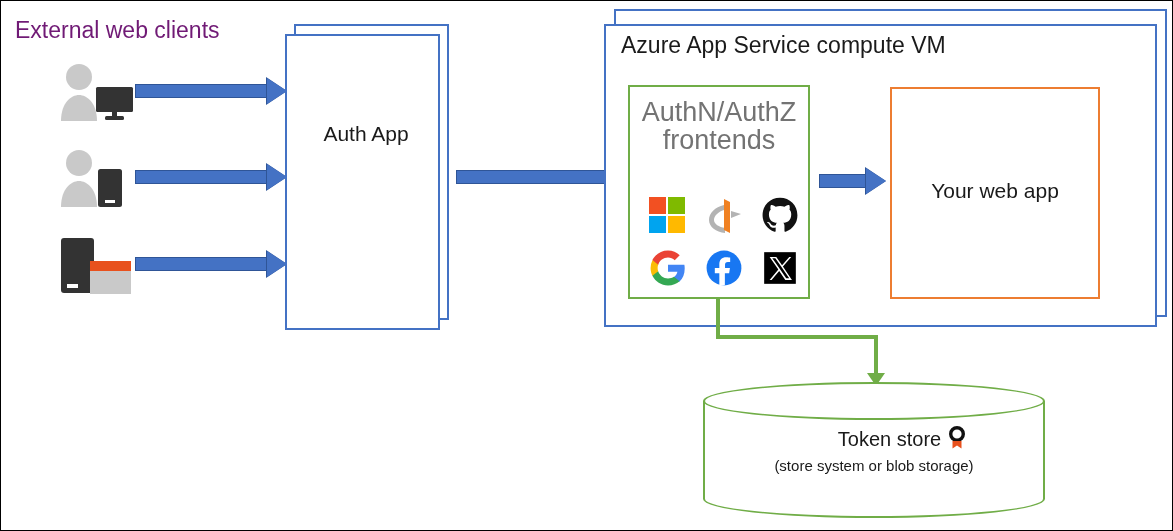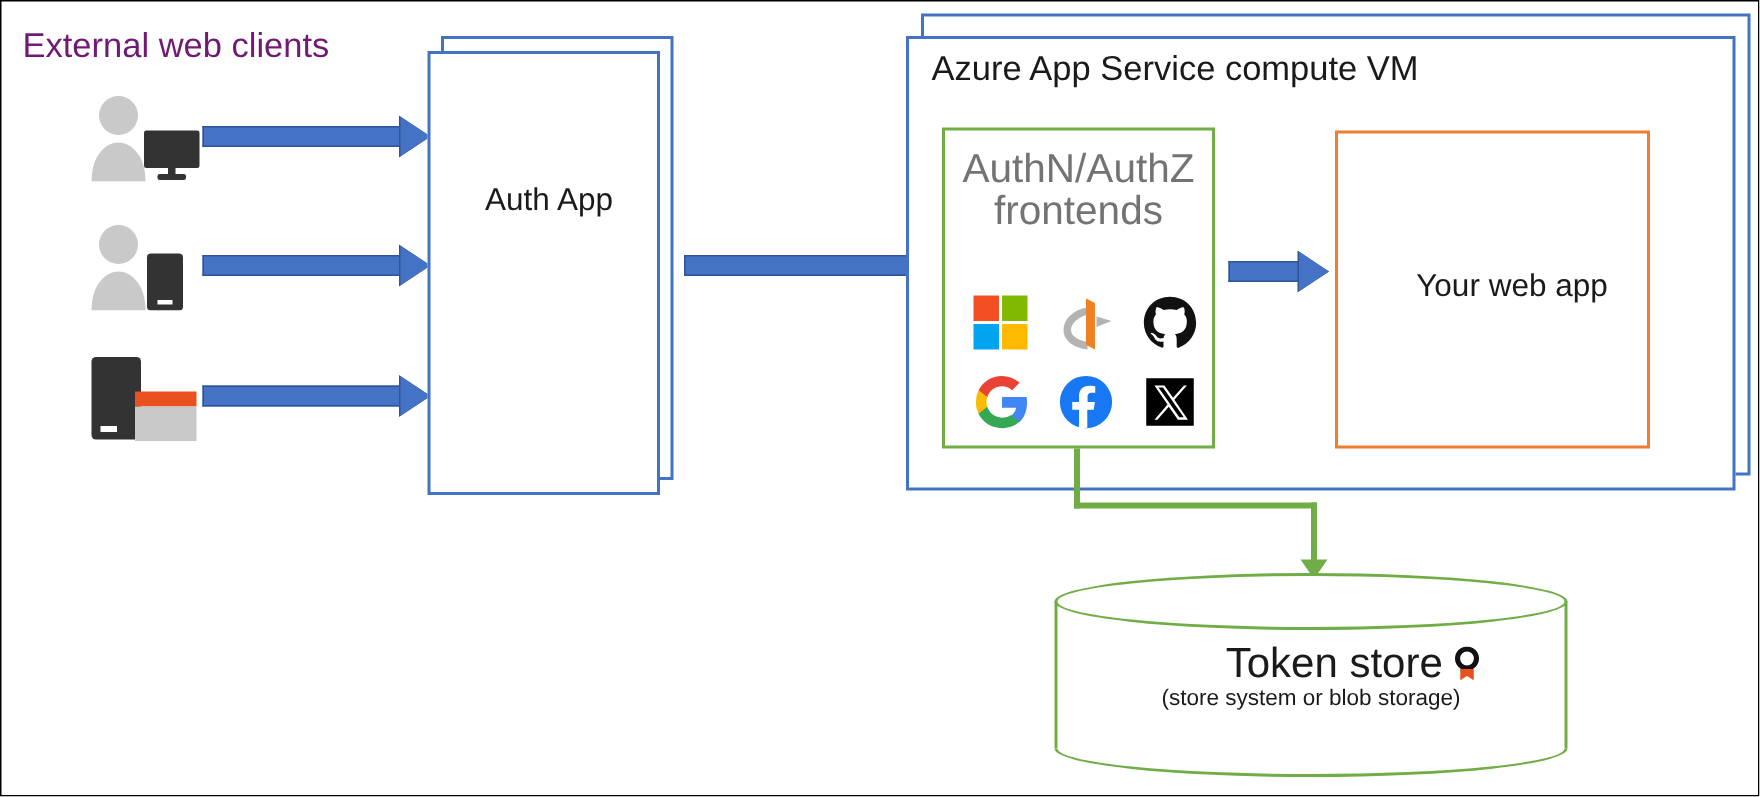--- a/index.html
+++ b/index.html
@@ -99,21 +99,20 @@
     border: 2.5px solid #ed7d31;
     background: #ffffff;
     box-sizing: border-box;
   }
   .app-label {
     left: 889px; top: 178px;
     width: 210px;
     text-align: center;
     font-size: 21px;
     color: #1a1a1a;
-    margin-left: 13px;
   }
 
   
   .barrow { height: 26px; }
   .barrow .shaft {
     position: absolute;
     left: 0; top: 6px;
     height: 14px;
     background: #4472c4;
     border: 1px solid #2f5597;
@@ -175,21 +174,21 @@
   }
   .cyl-mask {
     left: 705px; top: 400px;
     width: 336px; height: 82px;
     background: #ffffff;
   }
   .store-title {
     left: 702px; top: 425px;
     width: 399px;
     text-align: center;
-    font-size: 28px;
+    font-size: 20px;
     color: #1a1a1a;
   }
   .store-sub {
     left: 702px; top: 456px;
     width: 342px;
     text-align: center;
     font-size: 15px;
     color: #1a1a1a;
   }
   .badge-wrap {

